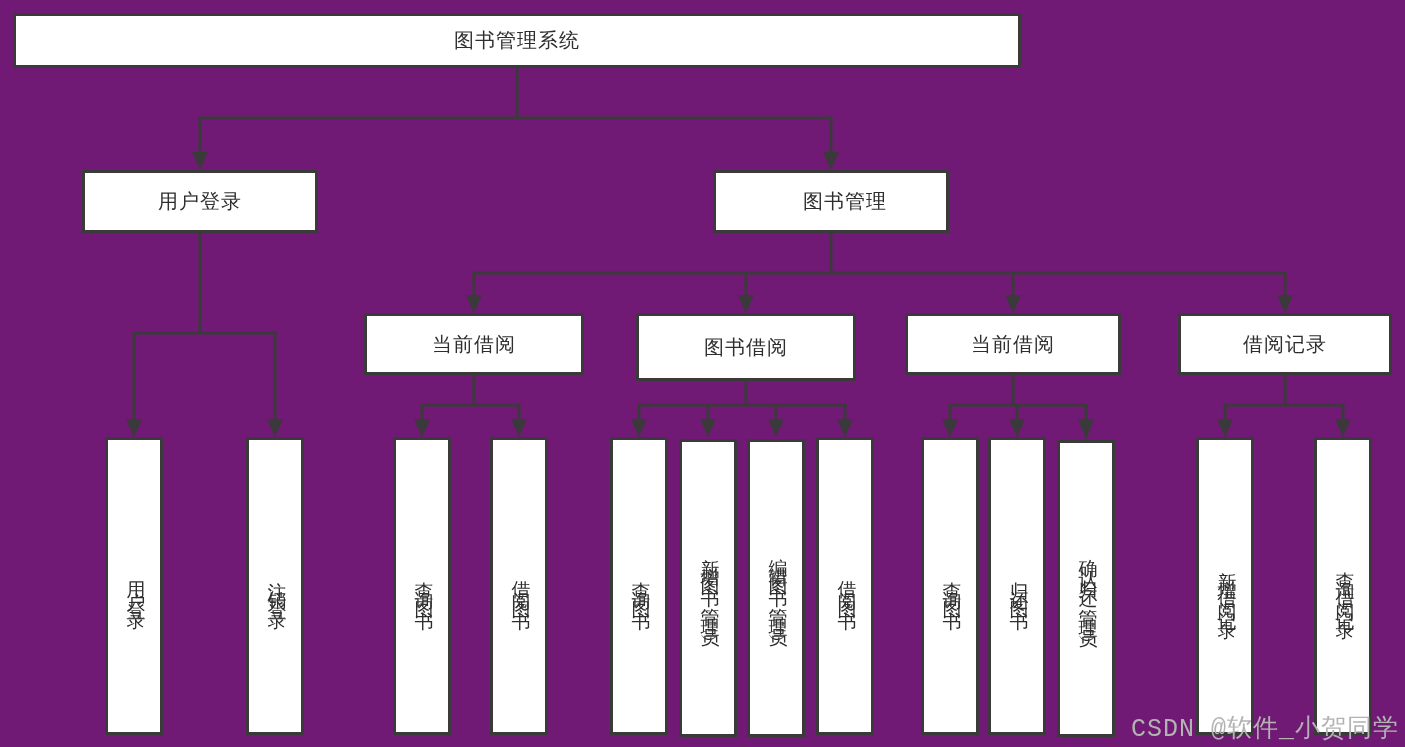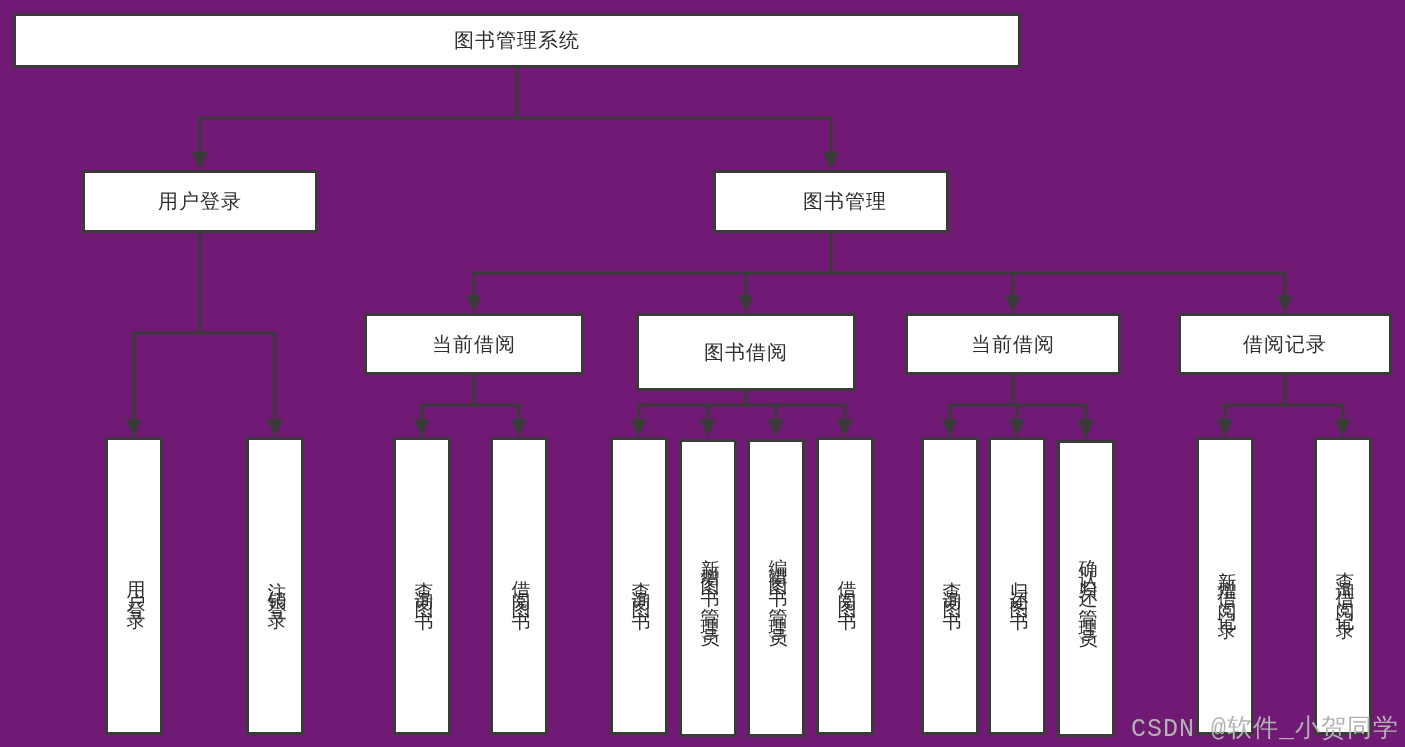--- a/index.html
+++ b/index.html
@@ -132,21 +132,21 @@
   <div class="node" style="left:82px;top:170px;width:236px;height:63px;">
     <span>用户登录</span>
   </div>
   <div class="node" style="left:713px;top:170px;width:236px;height:63px;padding-left:28px;">
     <span>图书管理</span>
   </div>
 
   <div class="node" style="left:364px;top:313px;width:220px;height:62px;">
     <span>当前借阅</span>
   </div>
-  <div class="node" style="left:636px;top:313px;width:220px;height:78px;">
+  <div class="node" style="left:636px;top:313px;width:220px;height:68px;">
     <span>图书借阅</span>
   </div>
   <div class="node" style="left:1178px;top:313px;width:214px;height:62px;">
     <span>借阅记录</span>
   </div>
   <div class="node" style="left:905px;top:313px;width:216px;height:62px;">
     <span>当前借阅</span>
   </div>
 
   <div class="leaf" style="left:105px;top:437px;width:58px;height:298px;">

